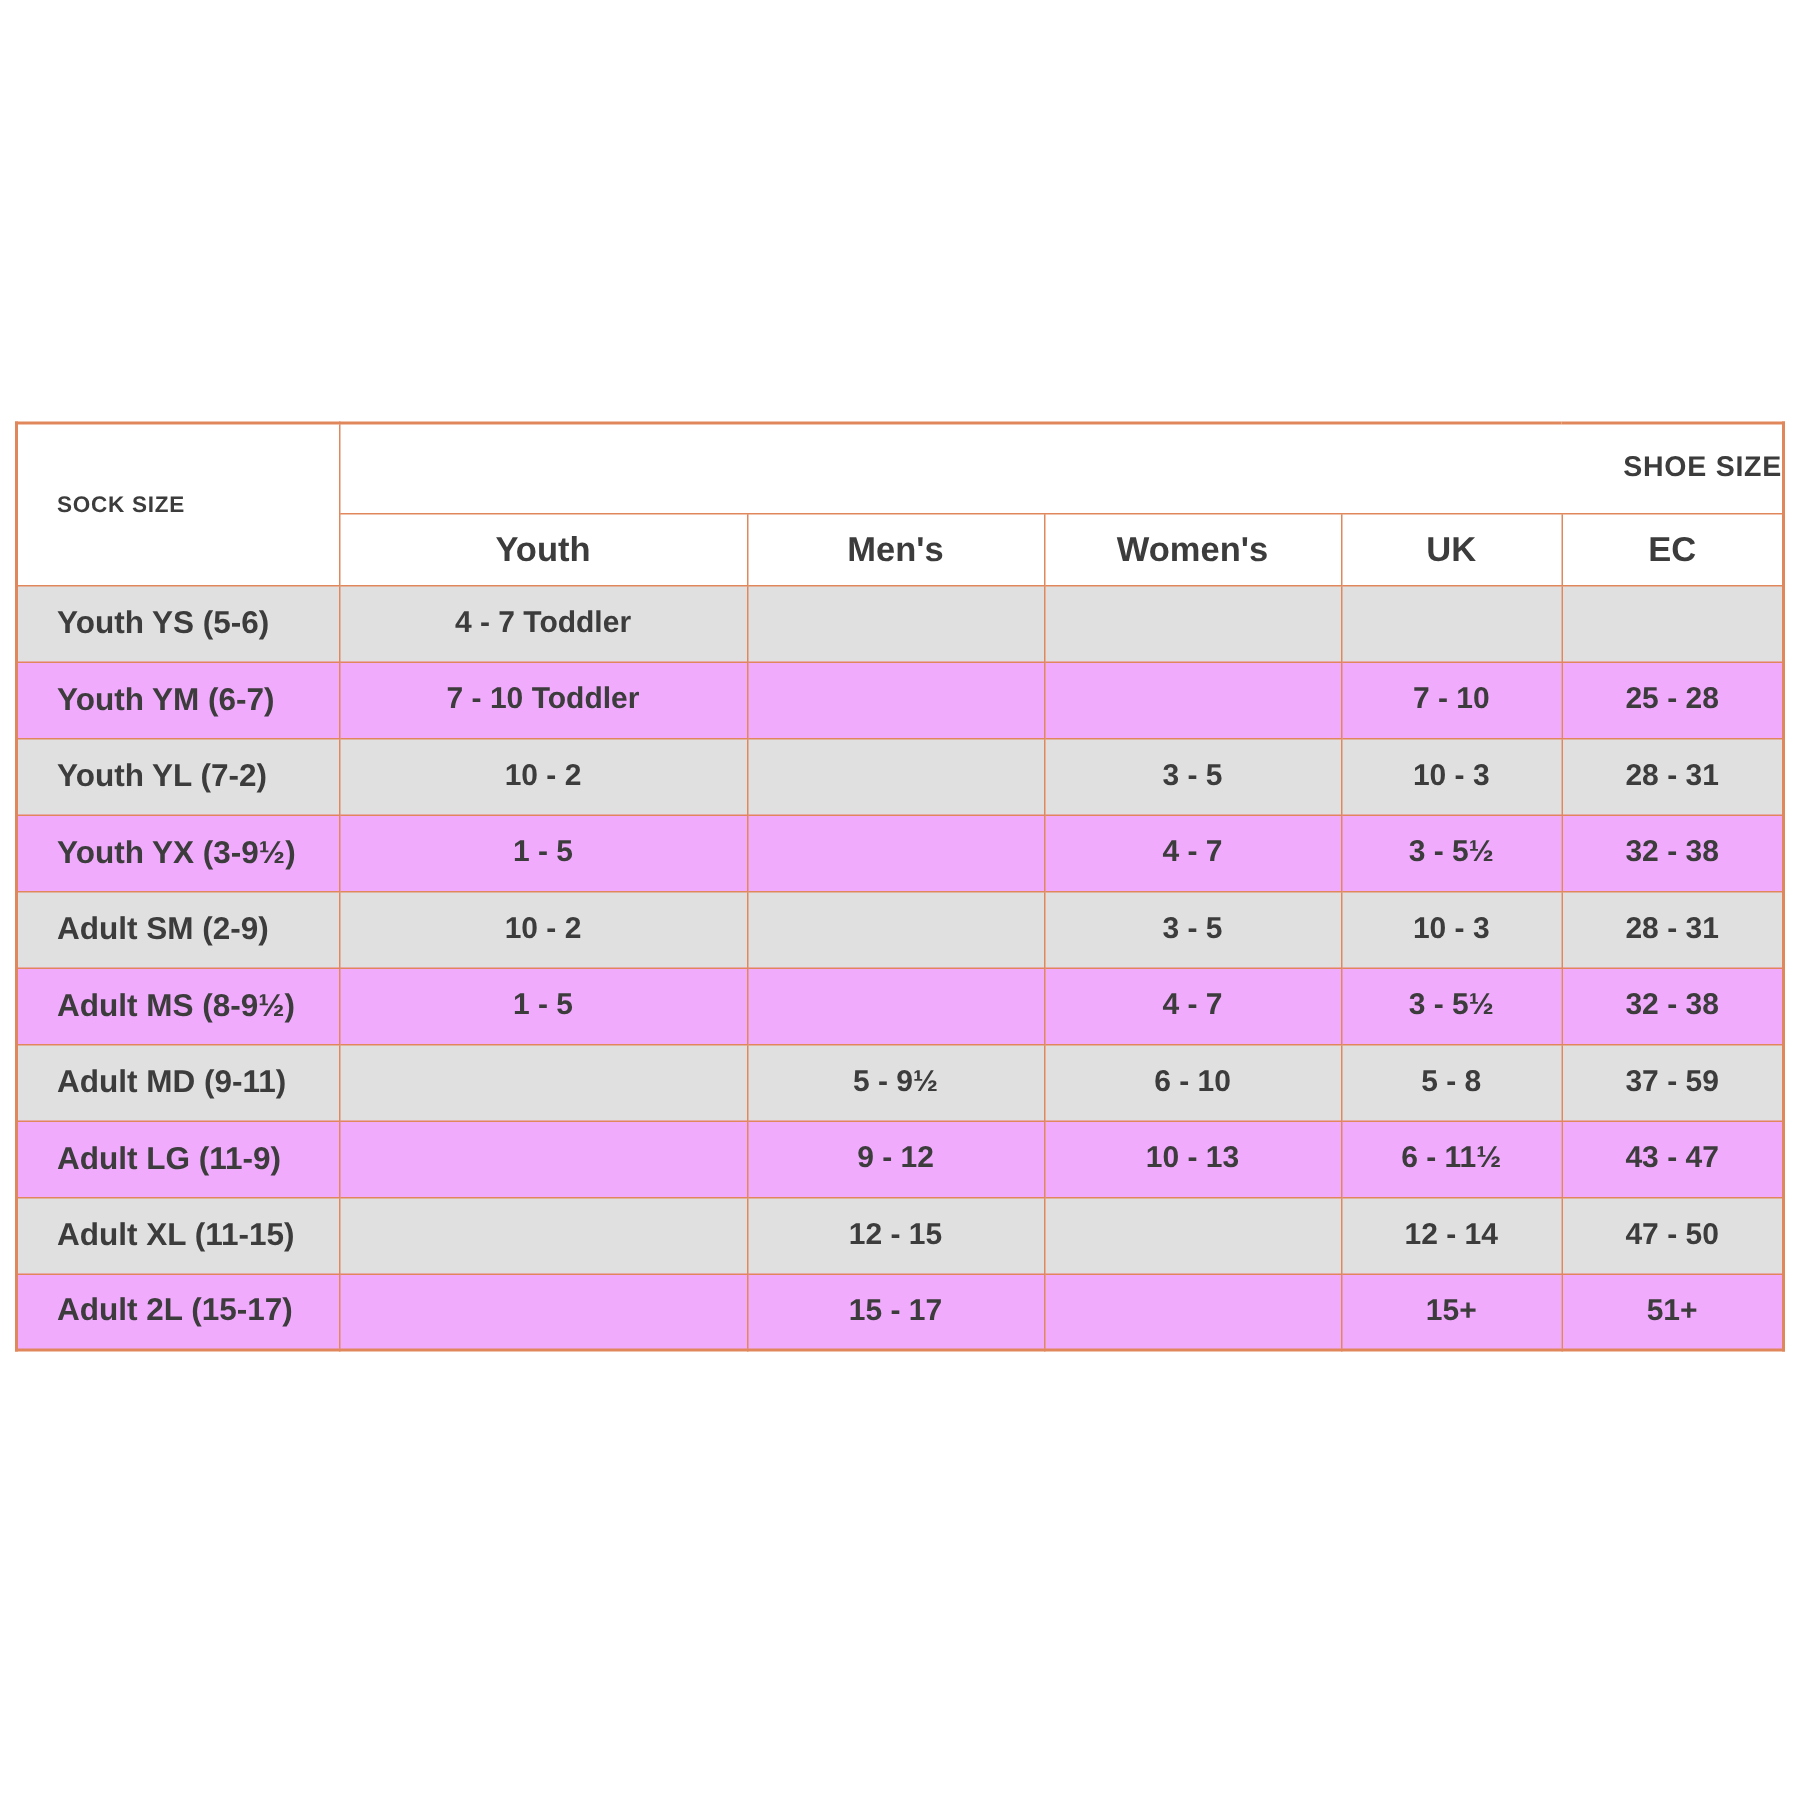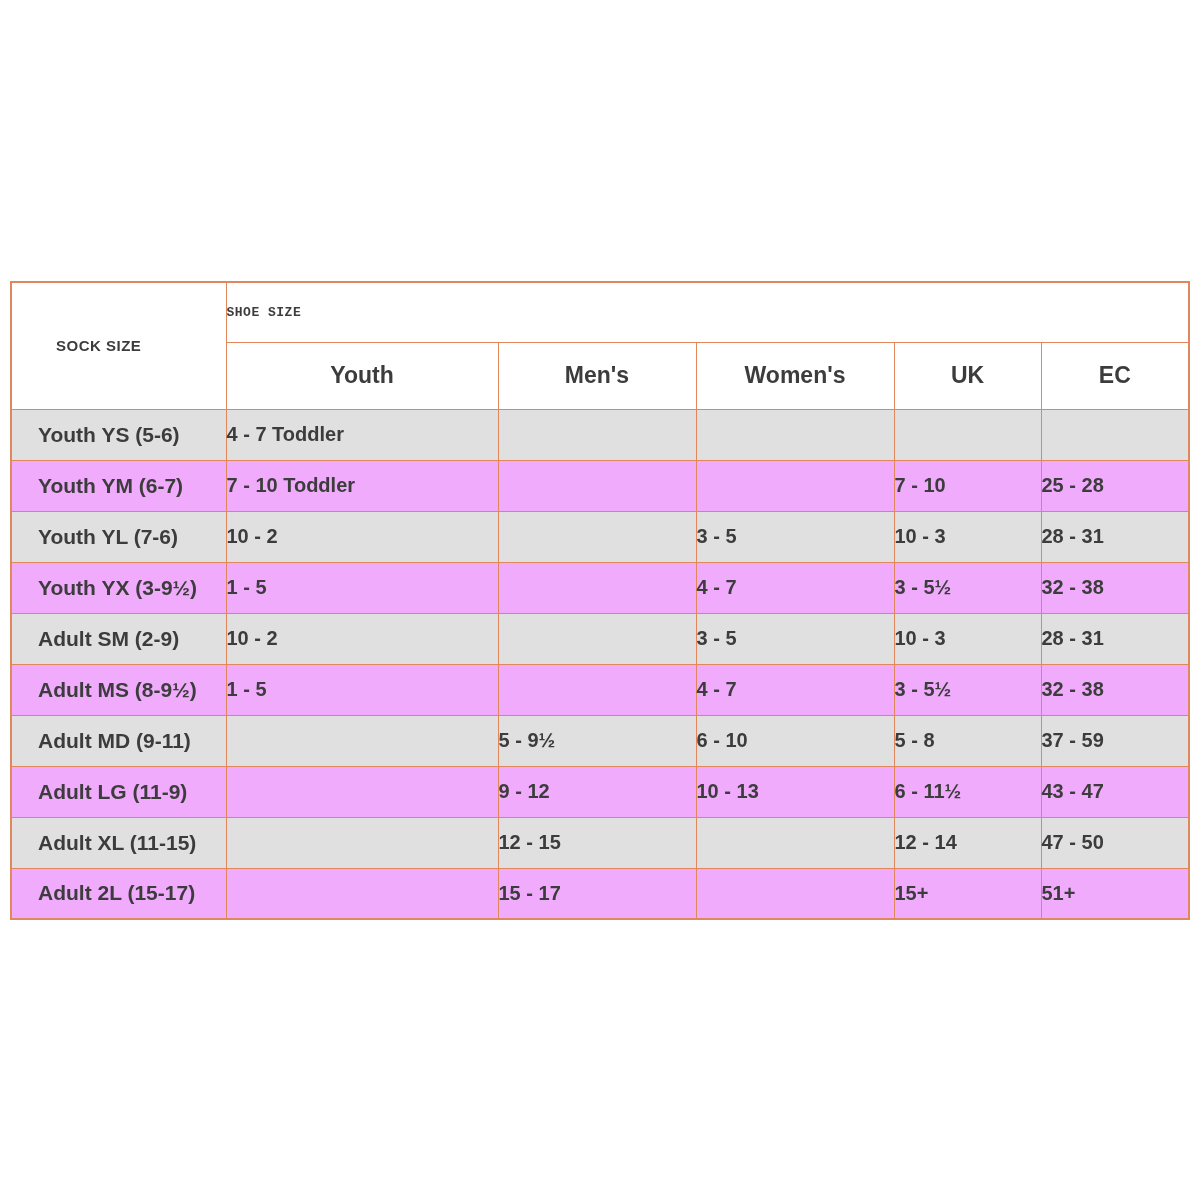--- a/index.html
+++ b/index.html
@@ -27,47 +27,47 @@
   table.size-chart td {
     border: 1px solid #e0875c;
     font-weight: bold;
     vertical-align: middle;
   }
   table.size-chart {
     border: 2px solid #e0875c;
   }
   th.corner-header {
     text-align: left;
-    padding-left: 44px;
+    padding-left: 26px;
     font-size: 15px;
     letter-spacing: 0.5px;
     background: #ffffff;
     margin-top: 30px;
   }
   th.group-header {
     height: 60px;
-    text-align: left;
-    font-size: 13px;
+    text-align: right;
+    font-size: 19px;
     letter-spacing: 0.5px;
     background: #ffffff;
-    font-family: Liberation Mono, monospace;
   }
   th.col-header {
-    height: 67px;
+    height: 48px;
     text-align: center;
     font-size: 23px;
     background: #ffffff;
   }
   td.row-header {
     text-align: left;
     padding-left: 26px;
     font-size: 21px;
     margin-left: 30px;
   }
   td.data-cell {
+    text-align: center;
     font-size: 20px;
   }
   tr.data-row {
     height: 51px;
     background: #f0abfc;
   }
   tr.data-row.shaded {
     background: #e0e0e0;
   }
 </style>
@@ -108,21 +108,21 @@
       </tr>
       <tr class="data-row">
         <td class="row-header">Youth YM (6-7)</td>
         <td class="data-cell">7 - 10 Toddler</td>
         <td class="data-cell"></td>
         <td class="data-cell"></td>
         <td class="data-cell">7 - 10</td>
         <td class="data-cell">25 - 28</td>
       </tr>
       <tr class="data-row shaded">
-        <td class="row-header">Youth YL (7-6)</td>
+        <td class="row-header">Youth YL (7-2)</td>
         <td class="data-cell">10 - 2</td>
         <td class="data-cell"></td>
         <td class="data-cell">3 - 5</td>
         <td class="data-cell">10 - 3</td>
         <td class="data-cell">28 - 31</td>
       </tr>
       <tr class="data-row">
         <td class="row-header">Youth YX (3-9½)</td>
         <td class="data-cell">1 - 5</td>
         <td class="data-cell"></td>

